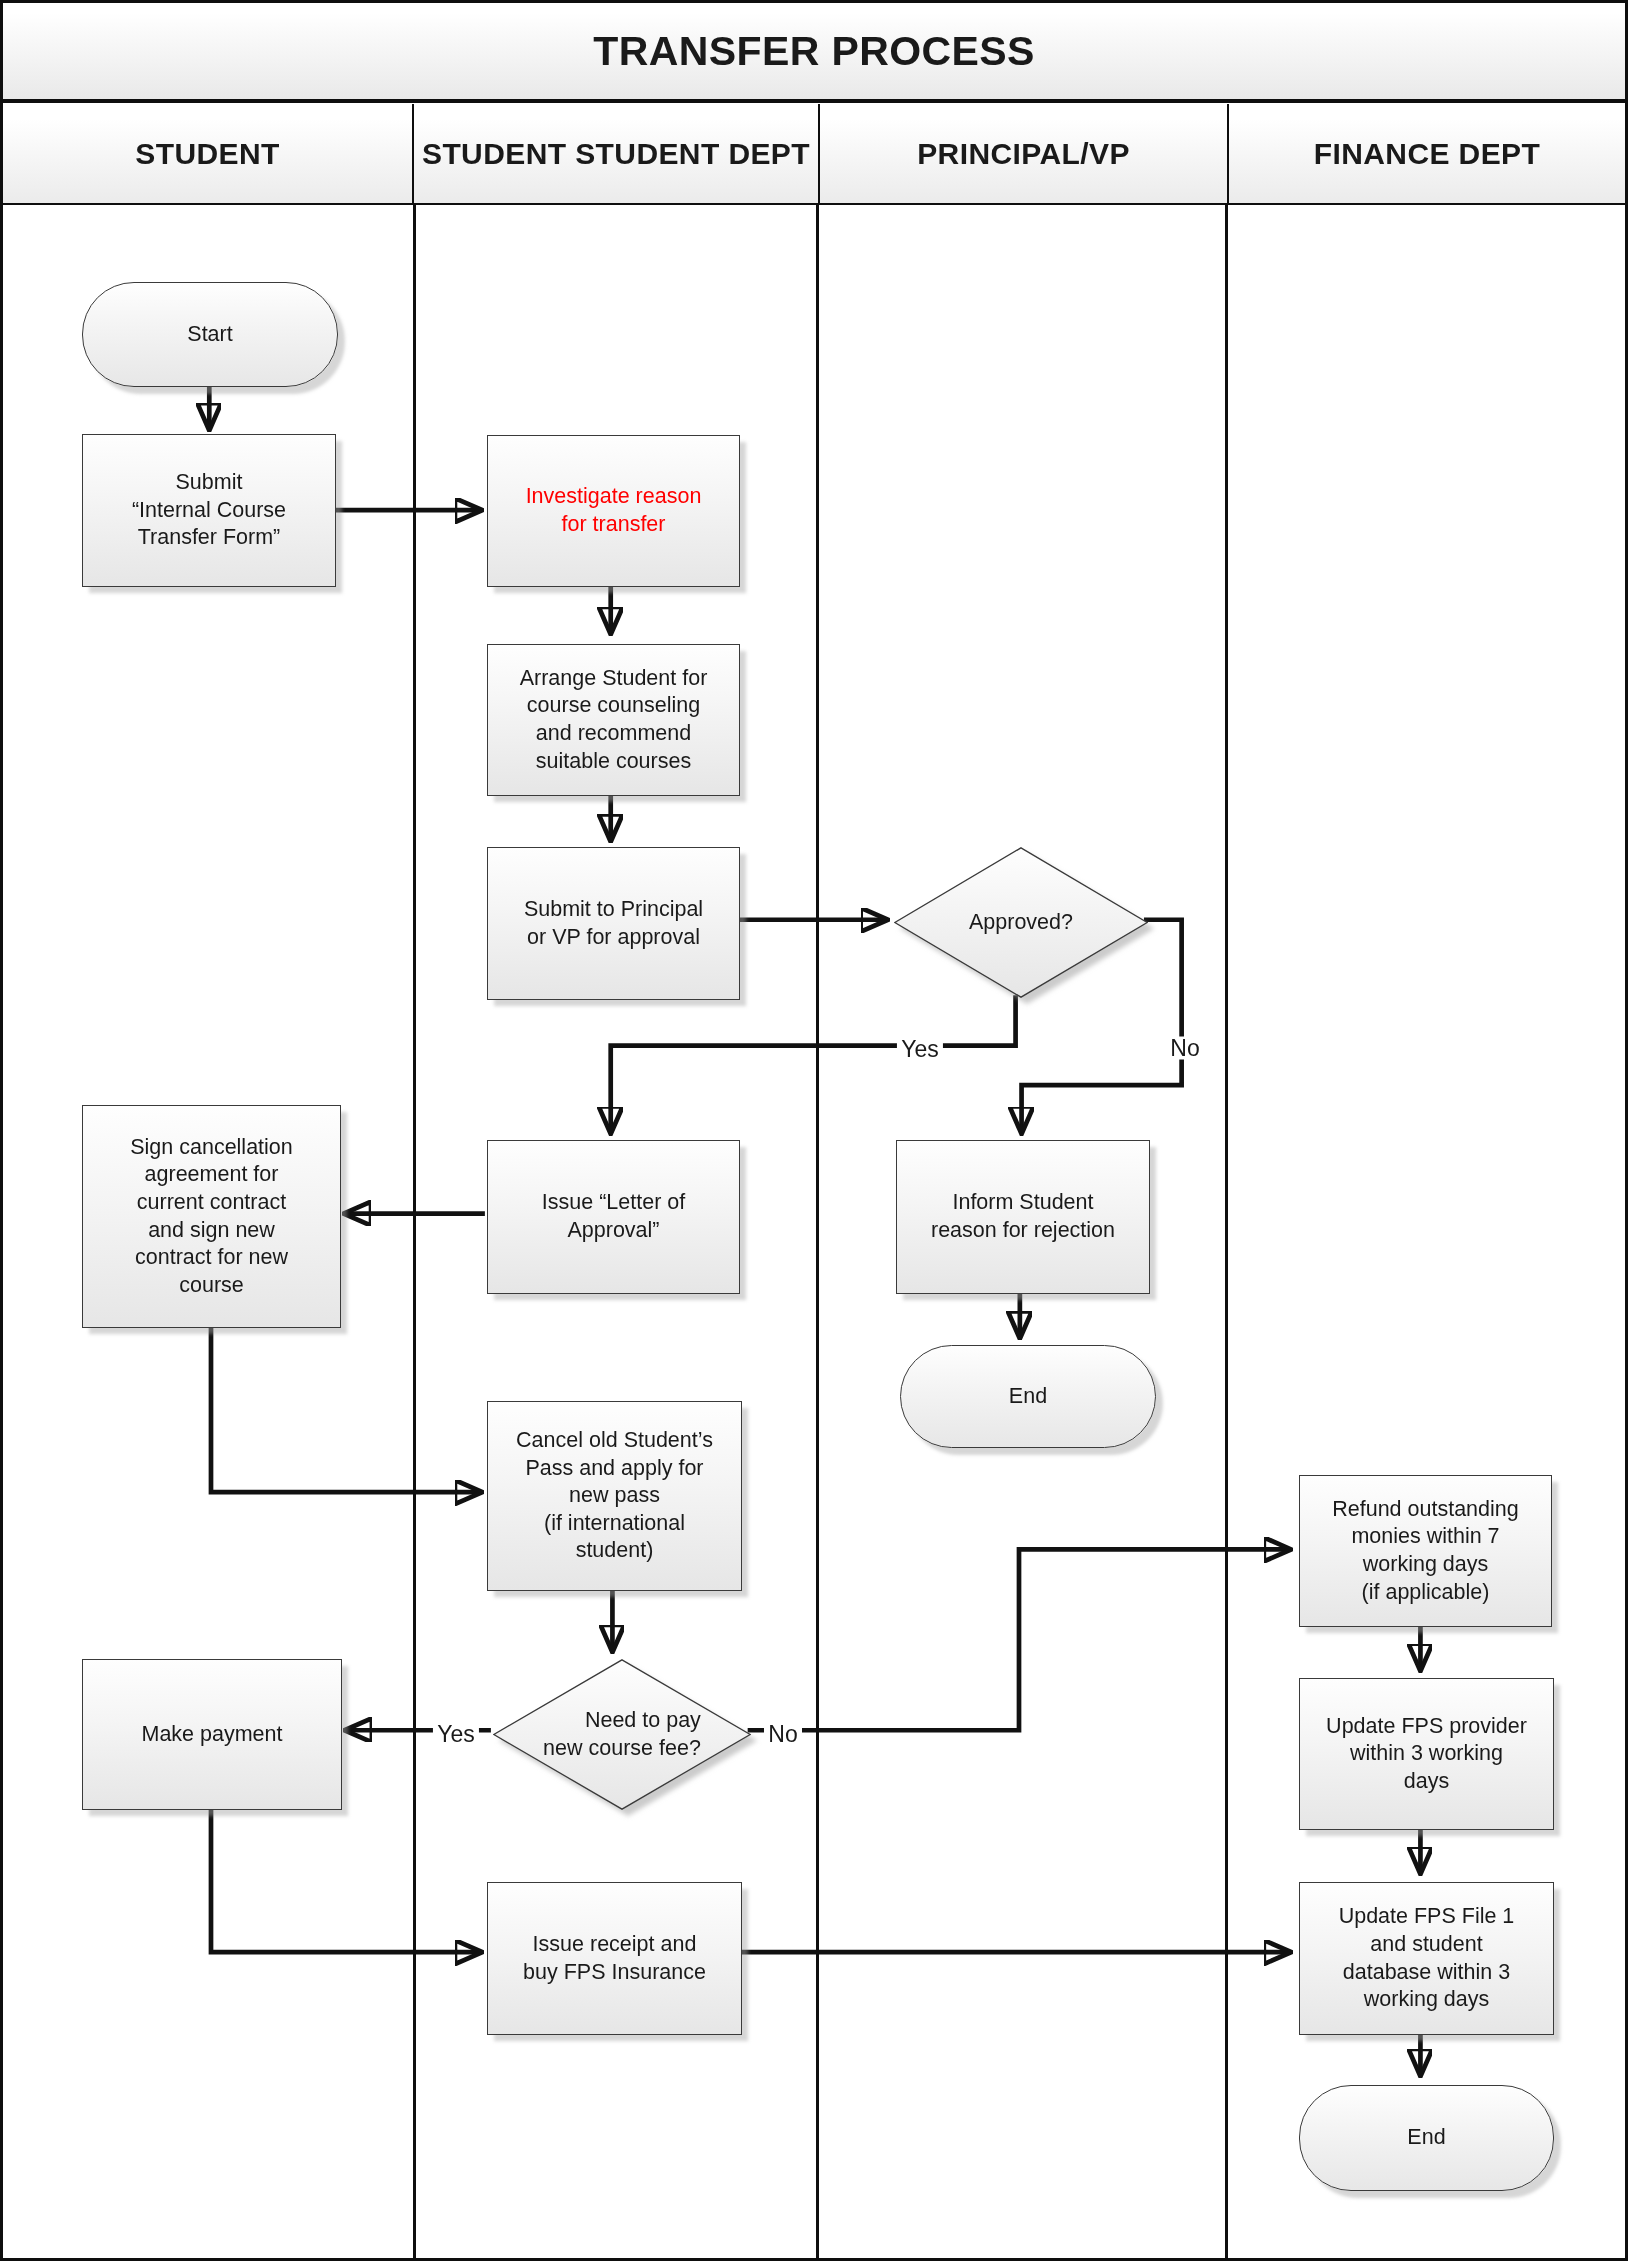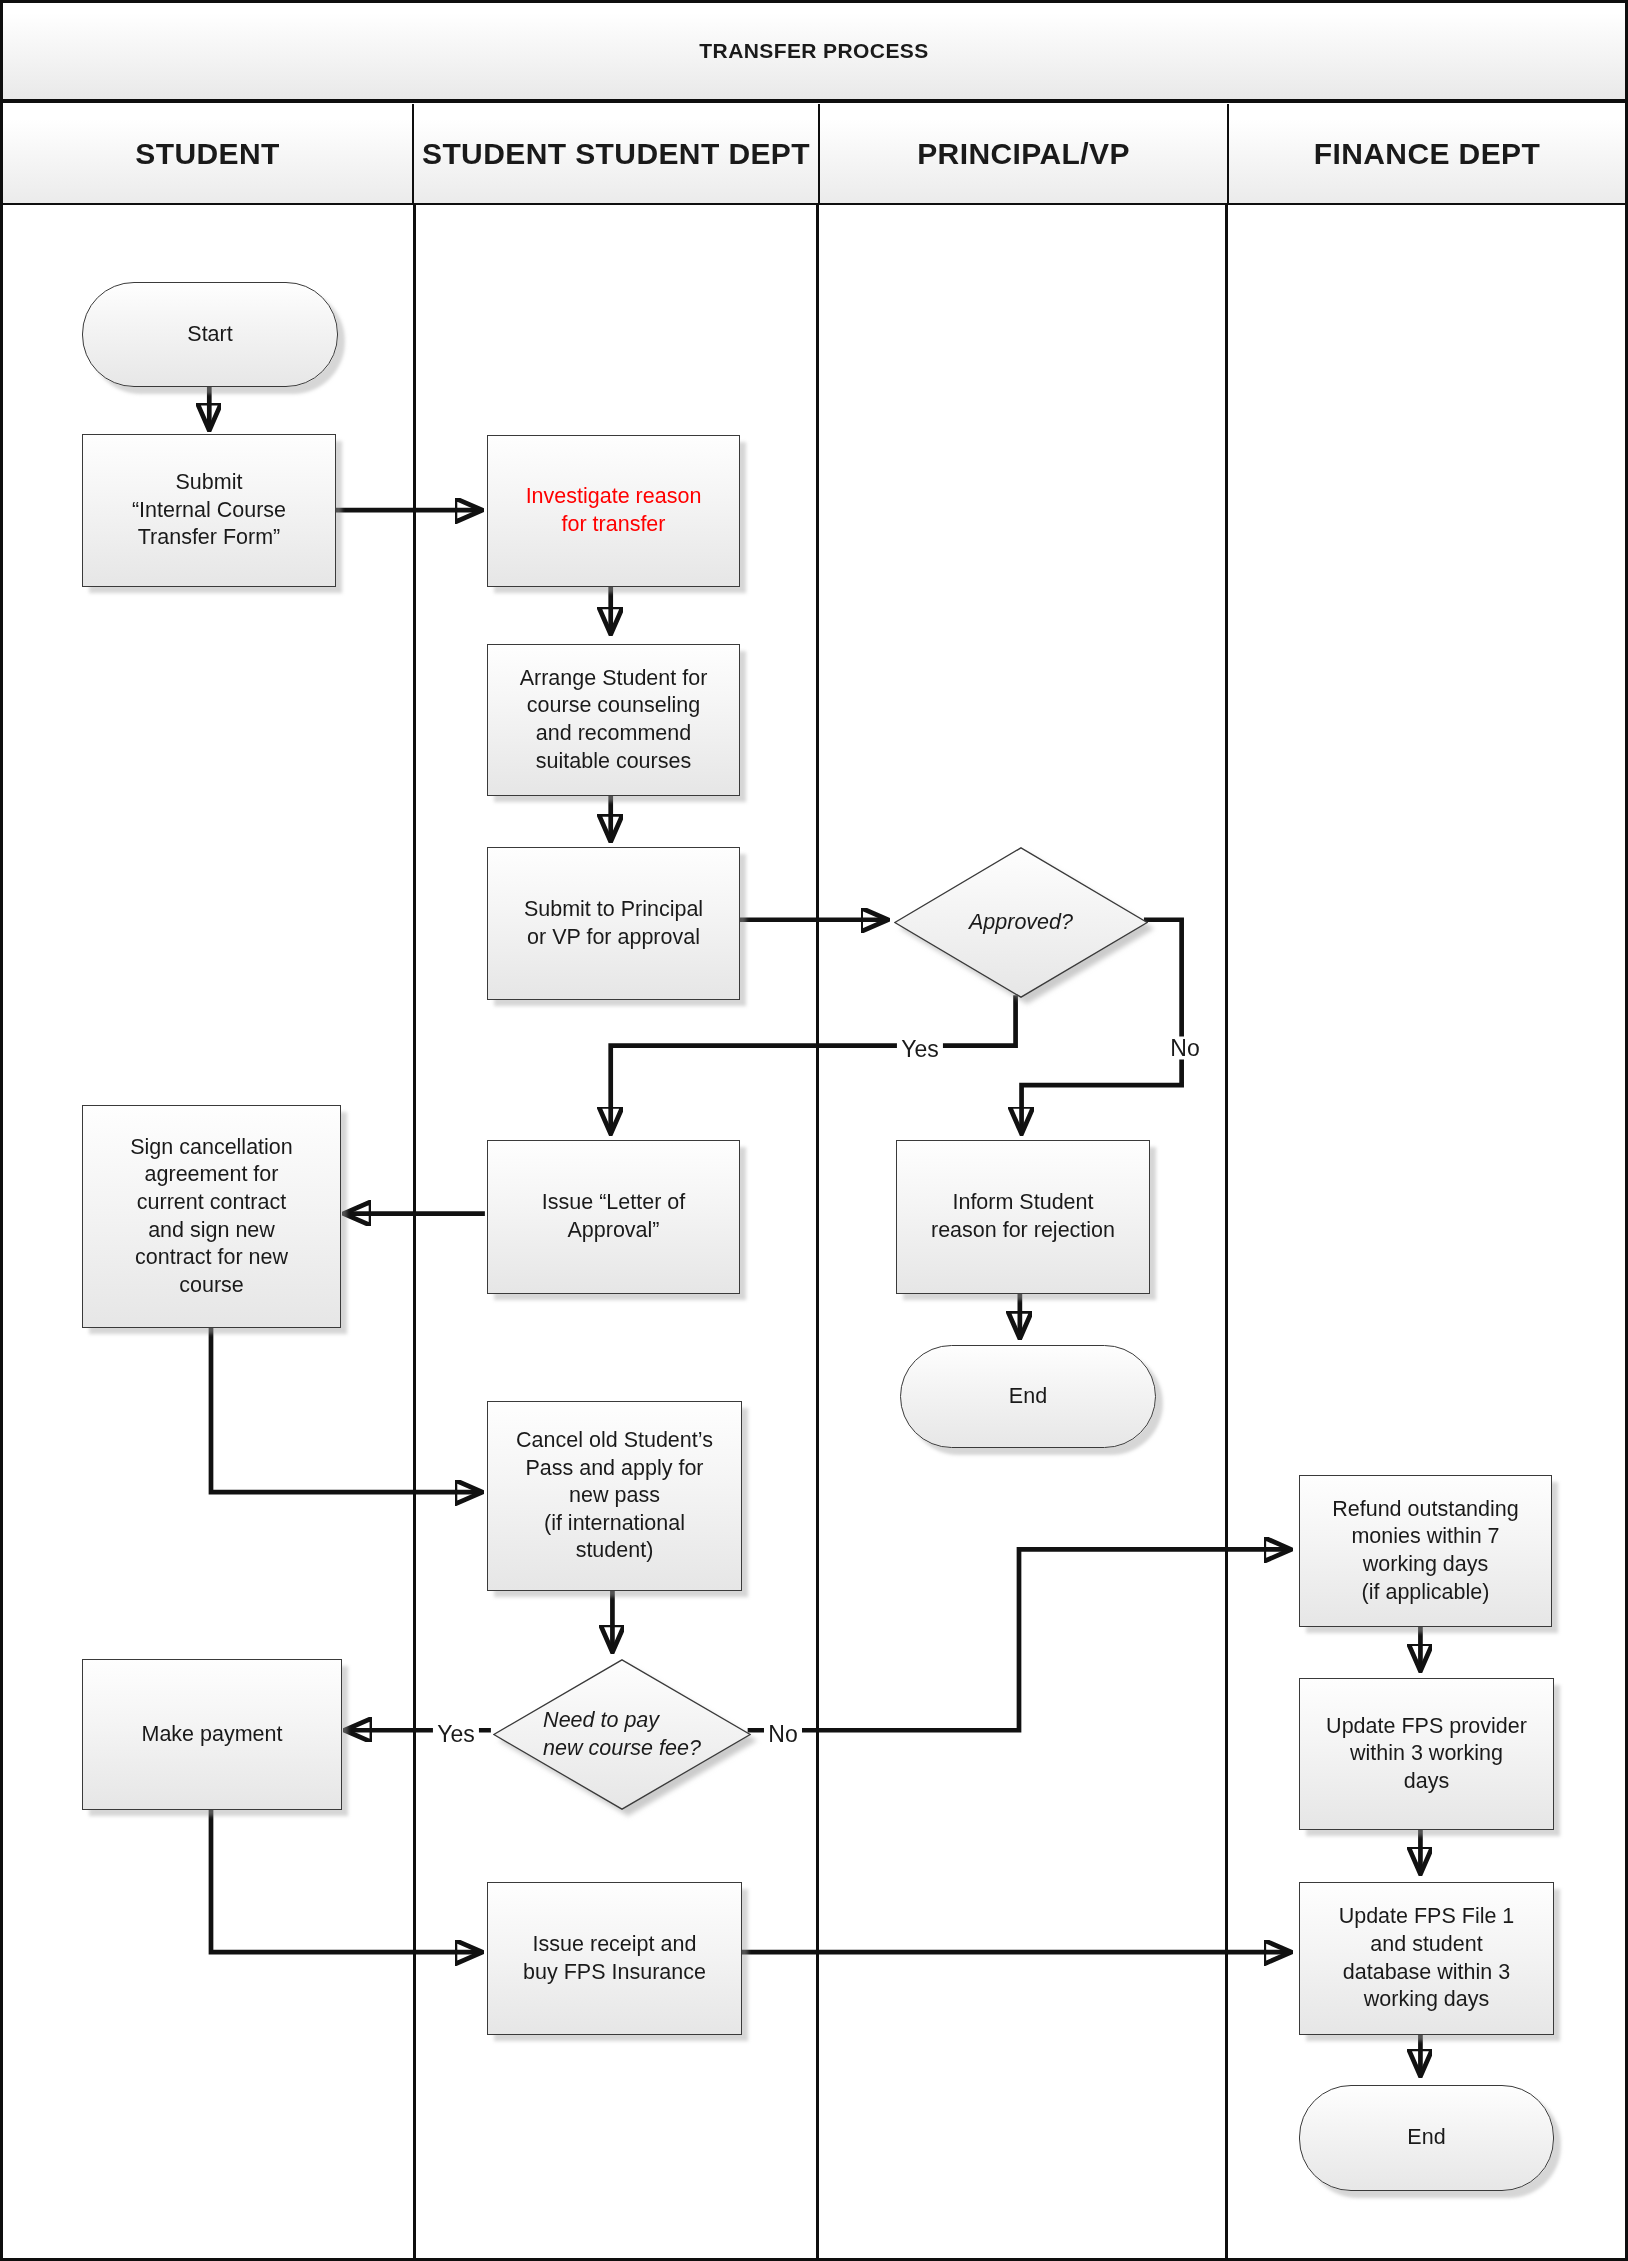--- a/index.html
+++ b/index.html
@@ -12,21 +12,21 @@
     font-family:"Liberation Sans", sans-serif;
     color:#1a1a1a;
     overflow:hidden;
   }
   
   #title-band{
     position:absolute;left:0;top:0;width:100%;height:96px;
     background:linear-gradient(to bottom,#ffffff 10%,#e9e9e9 100%);
     border-bottom:4.3px solid #0e0e0e;
     display:flex;align-items:center;justify-content:center;
-    font-size:21px;font-weight:bold;letter-spacing:0.4px;
+    font-size:41px;font-weight:bold;letter-spacing:0.4px;
   }
   #lane-header-row{
     position:absolute;left:0;top:101px;width:100%;height:101px;
     display:flex;border-bottom:2.6px solid #0e0e0e;box-sizing:border-box;
   }
   .lane-header{
     flex:0 0 auto;box-sizing:border-box;height:100%;
     background:linear-gradient(to bottom,#ffffff 15%,#ebebeb 100%);
     display:flex;align-items:center;justify-content:center;
     font-size:30px;letter-spacing:0.4px;
@@ -61,21 +61,21 @@
     border:1.3px solid #3a3a3a;
     border-radius:52px;
     box-shadow:6.9px 6.9px 3.4px rgba(165,165,165,.45);
   }
   .decision{background:transparent;border:none;padding:0;}
   .decision svg{
     position:absolute;left:0;top:0;width:100%;height:100%;
     filter:drop-shadow(6px 6px 2.6px rgba(160,160,160,.55));
   }
   .decision .dlabel{
-    position:relative;z-index:2;white-space:pre-line;text-align:left;font-style:italic;
+    position:relative;z-index:2;white-space:pre-line;text-align:right;
   }
   .red-text{color:var(--accent-red,#ff0000);}
   .edge-label{
     position:absolute;transform:translate(-50%,-50%);
     background:#ffffff;padding:0 4.3px;font-size:23px;line-height:1;
     z-index:3;
   }
 </style>
 </head>
 <body>

